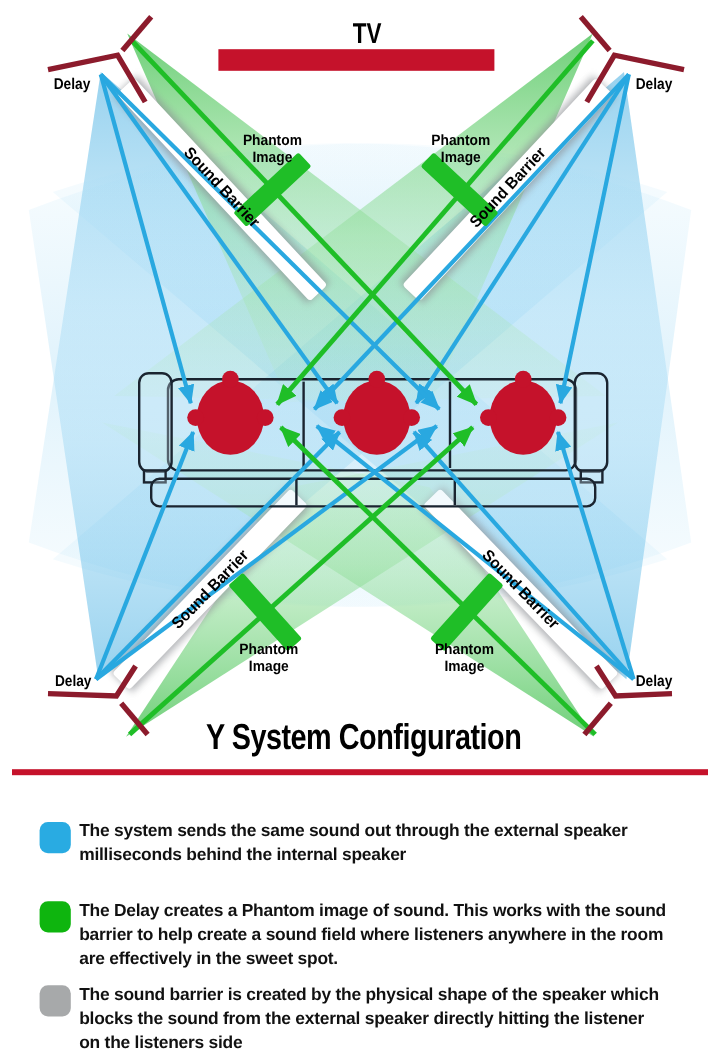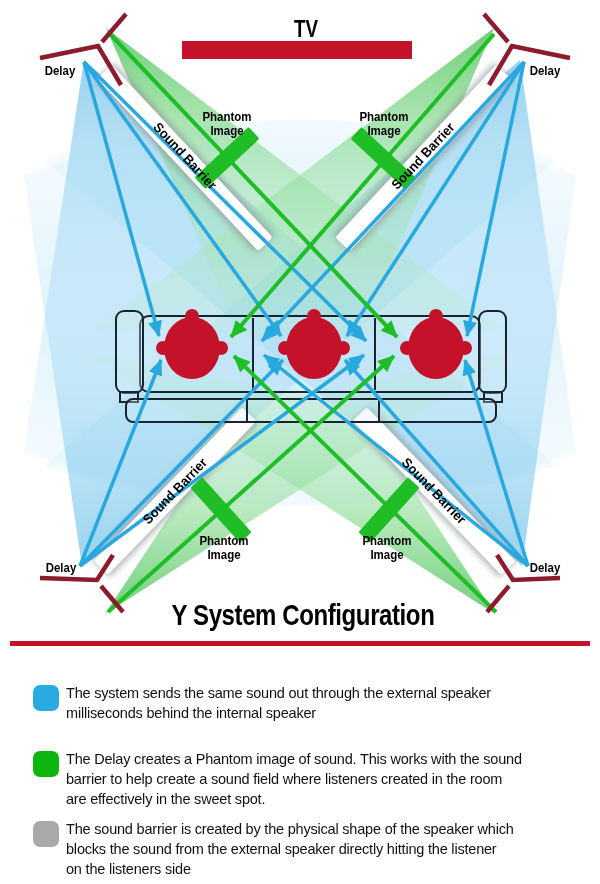--- a/index.html
+++ b/index.html
@@ -20,21 +20,21 @@
   .barrier-lbl.br{left:434px;top:491px;transform:translate(-50%,-50%) rotate(46deg) scaleX(0.95);}
   .phantom{position:absolute;font-weight:bold;font-size:12.5px;line-height:14px;text-align:center;
            white-space:pre-line;transform:translate(-50%,-50%) scaleX(0.92);color:#000;}
   .phantom.tl{left:227px;top:124px;} .phantom.tr{left:384px;top:124px;}
   .phantom.bl{left:224px;top:548px;} .phantom.br{left:387px;top:548px;}
   .divider{position:absolute;left:10px;top:641px;width:580px;height:5px;background:#C5122B;}
   .legend-row{position:absolute;left:0;width:600px;}
   .legend-row.r1{top:684px;} .legend-row.r2{top:750px;} .legend-row.r3{top:820px;}
   .swatch{position:absolute;left:33px;top:1px;width:26px;height:26px;border-radius:7px;}
   .legend-text{position:absolute;left:66px;top:-1px;width:525px;font-size:14.5px;line-height:20px;
-               font-weight:normal;color:#111;white-space:pre-line;letter-spacing:-0.2px;}
+               font-weight:bold;color:#111;white-space:pre-line;letter-spacing:-0.2px;}
 </style>
 </head>
 <body>
 
 <div class="stage">
 
   <svg width="600" height="660" viewBox="0 0 600 660">
     <defs>
       <linearGradient id="gBlueDown" x1="0" y1="0" x2="0" y2="1">
         <stop offset="0" stop-color="#2FA5DE" stop-opacity="0.50"></stop>
@@ -215,21 +215,21 @@
   <div class="divider"></div>
 
   <div class="legend-row r1">
     <div class="swatch" style="background: rgb(41, 171, 226);"></div>
     <div class="legend-text">The system sends the same sound out through the external speaker
 milliseconds behind the internal speaker</div>
   </div>
   <div class="legend-row r2">
     <div class="swatch" style="background: rgb(14, 181, 14);"></div>
     <div class="legend-text">The Delay creates a Phantom image of sound. This works with the sound
-barrier to help create a sound field where listeners created in the room
+barrier to help create a sound field where listeners anywhere in the room
 are effectively in the sweet spot.</div>
   </div>
   <div class="legend-row r3">
     <div class="swatch" style="background: rgb(167, 169, 170);"></div>
     <div class="legend-text">The sound barrier is created by the physical shape of the speaker which
 blocks the sound from the external speaker directly hitting the listener
 on the listeners side</div>
   </div>
 
 </div>

